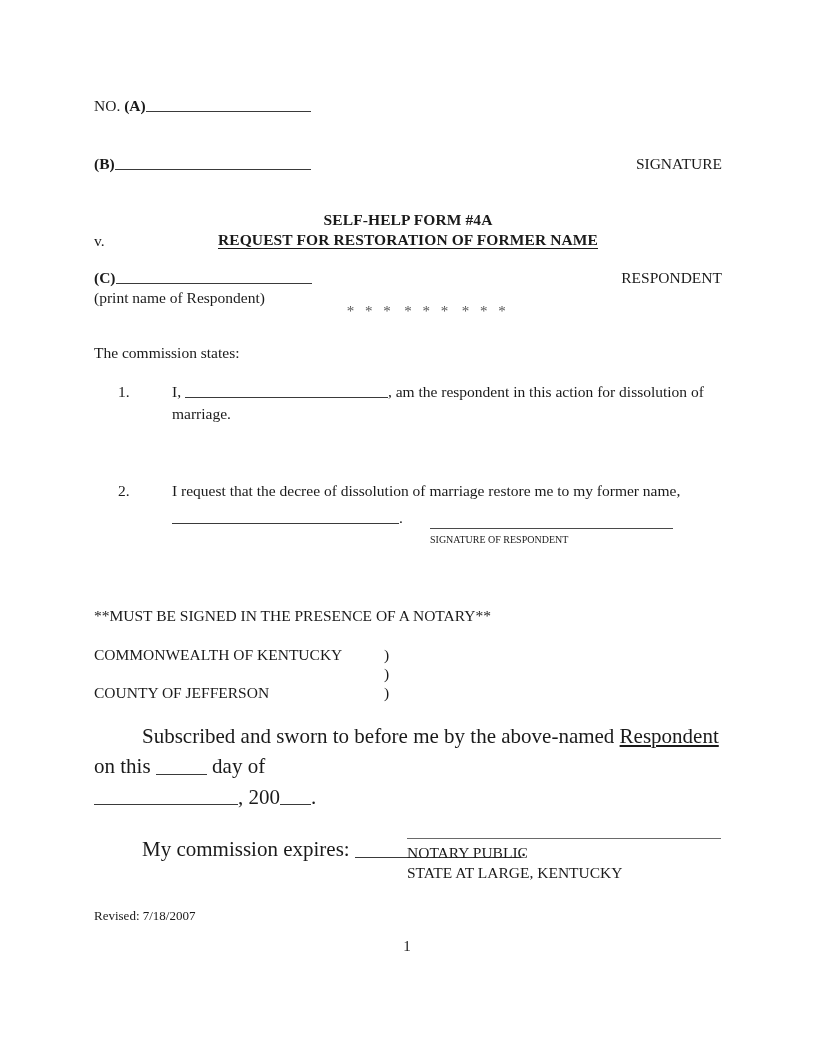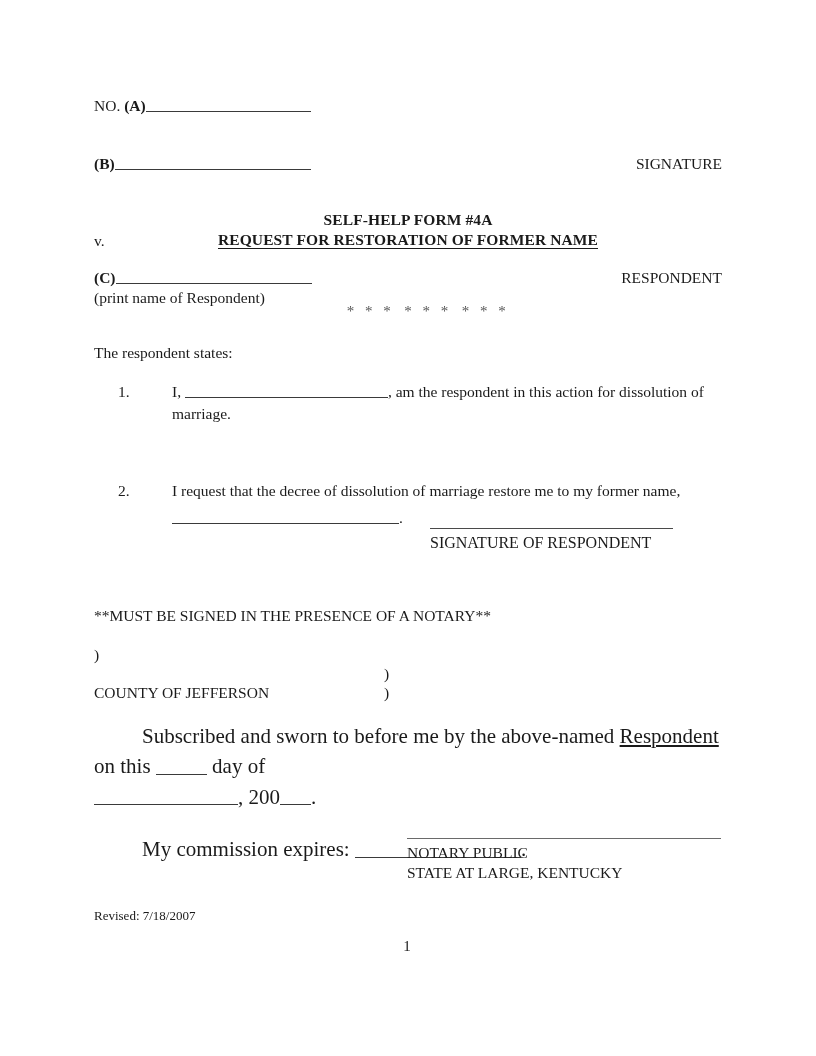--- a/index.html
+++ b/index.html
@@ -120,21 +120,21 @@
 
   
   .sig-block {
     position: absolute;
     left: 430px;
     top: 528px;
     width: 243px;
   }
   .sig-line { border-bottom: 1.6px solid #4a4a4a; height: 0; }
   .sig-label {
-    font-size: 16px;
+    font-size: 10px;
     padding-top: 5px;
     white-space: nowrap;
   }
 
   
   .notary-warning {
     position: absolute;
     left: 94px;
     top: 607px;
     font-size: 15.5px;
@@ -236,21 +236,21 @@
     </div>
     <div class="subnote">(print name of Respondent)</div>
   </div>
 
   <div class="row-stars">
     <div class="stars">
       <span class="grp">* * *</span><span class="grp">* * *</span><span class="grp">* * *</span>
     </div>
   </div>
 
-  <div class="states">The respondent states:</div>
+  <div class="states">The commission states:</div>
 
   <div class="numlist">
 
     <div class="item item-1">
       <div class="num">1.</div>
       <div class="item-body"><span>I,</span> <span class="rule" style="width:203px"></span><span>, am the respondent in this action for dissolution of marriage.</span></div>
     </div>
 
     <div class="item item-2">
       <div class="num">2.</div>
@@ -261,20 +261,21 @@
 
   <div class="sig-block">
     <div class="sig-line rule-block"></div>
     <div class="sig-label">SIGNATURE OF RESPONDENT</div>
   </div>
 
   <div class="notary-warning">**MUST BE SIGNED IN THE PRESENCE OF A NOTARY**</div>
 
   <div class="venue">
     <div class="venue-row">
+      <div class="venue-name">COMMONWEALTH OF KENTUCKY</div>
       <div class="venue-paren">)</div>
     </div>
     <div class="venue-row venue-mid">
       <div class="venue-name"></div>
       <div class="venue-paren">)</div>
     </div>
     <div class="venue-row">
       <div class="venue-name">COUNTY OF JEFFERSON</div>
       <div class="venue-paren">)</div>
     </div>

